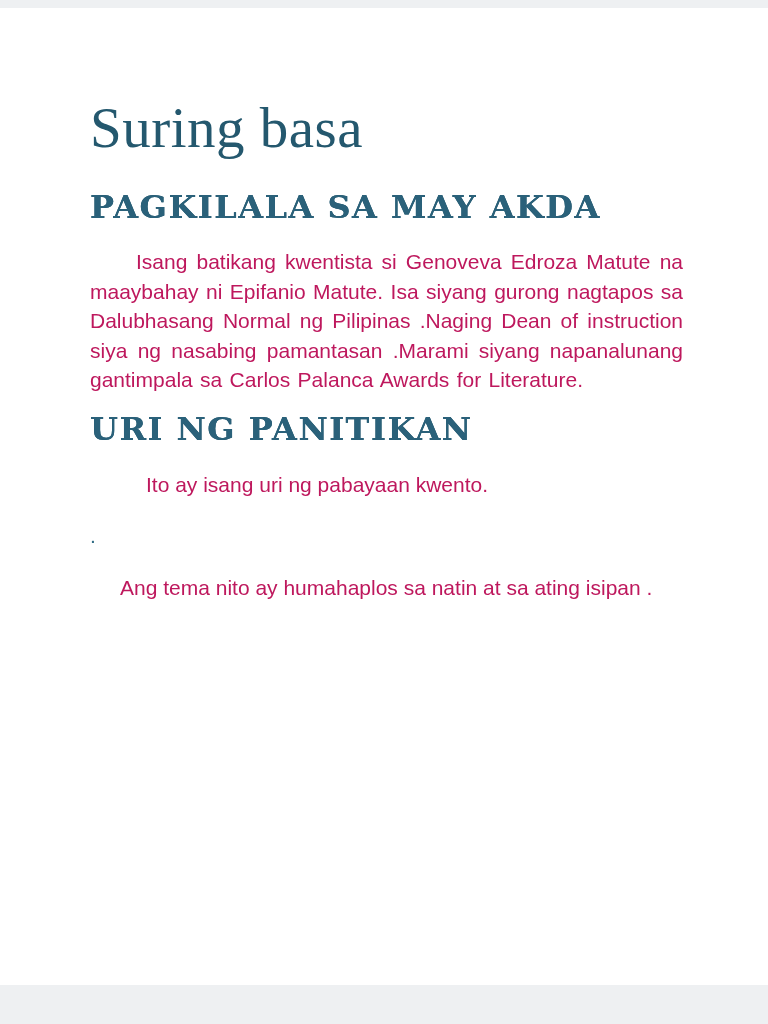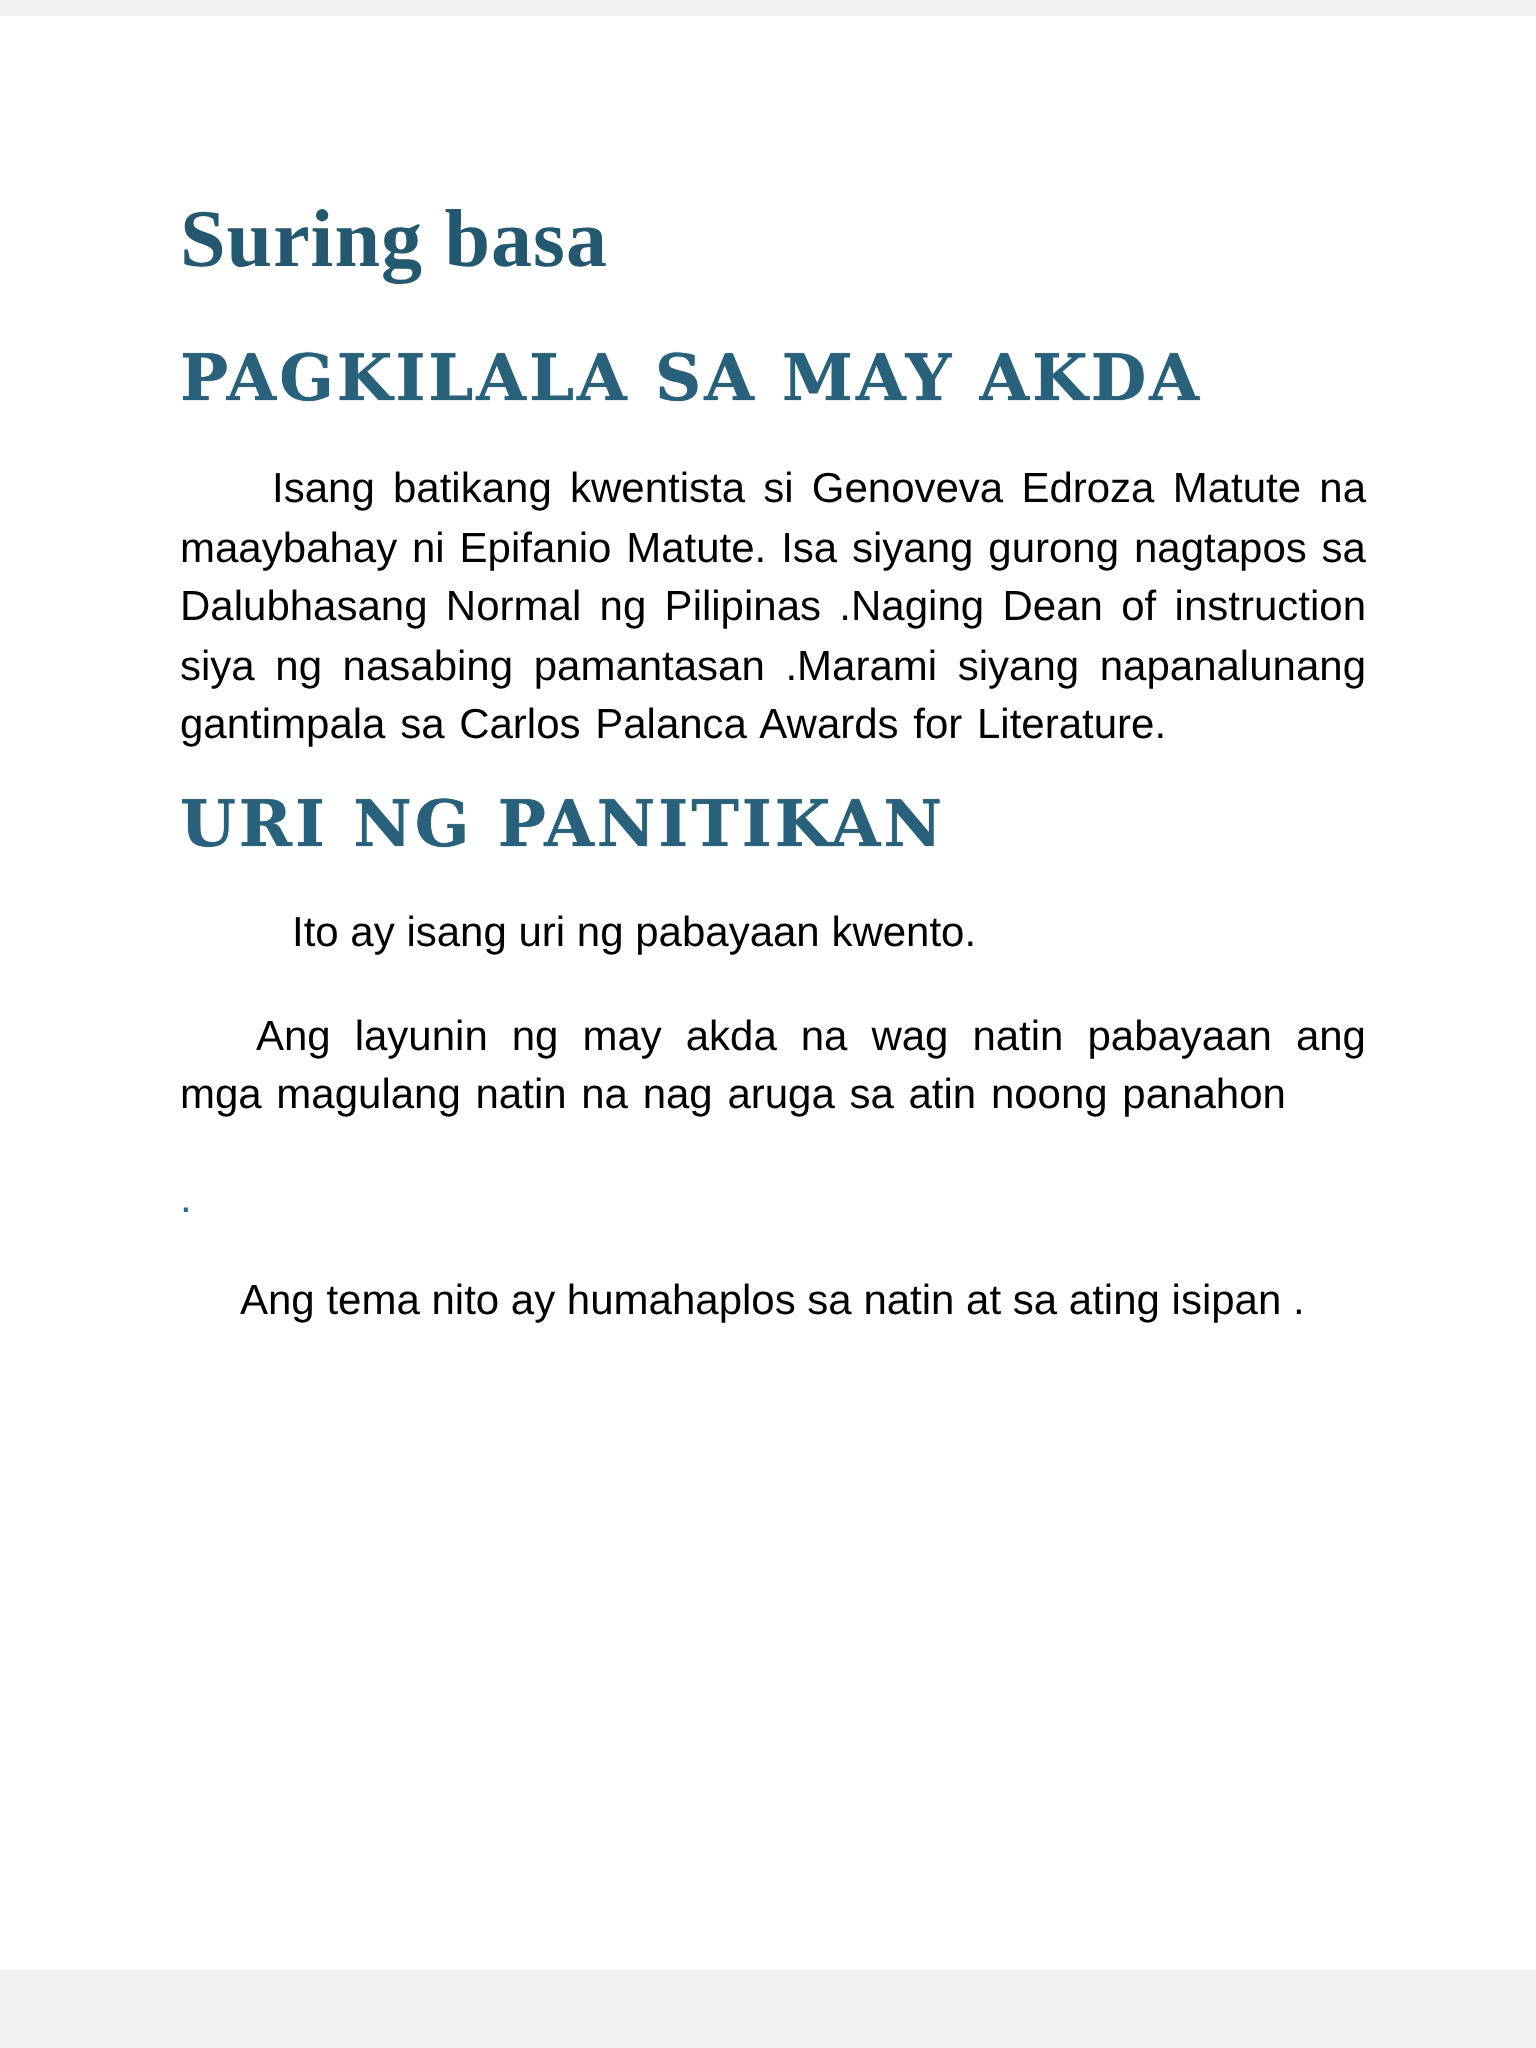--- a/index.html
+++ b/index.html
@@ -24,41 +24,41 @@
       top: 8px;
       left: 0;
       width: 768px;
       background: #ffffff;
     }
     .content {
       padding: 0 85px 0 90px; 
     }
     .doc-title {
       font-family: "Liberation Serif", serif;
-      font-weight: 700;
-      font-size: 41px;
+      font-weight: 400;
+      font-size: 57px;
       line-height: 1.08;
       color: #24586e;
       margin: 89px 0 0 0;
       letter-spacing: 0.5px;
     }
     .section-heading {
       font-family: "DejaVu Serif", serif;
       font-weight: 700;
       font-size: 32px;
       line-height: 1.15;
       color: #2a617a;
       letter-spacing: 1.5px;
       margin: 30px 0 0 0;
       text-shadow: 0 0 0.5px #1d4f63;
     }
     .body-text {
       font-size: 21px;
       line-height: 29.5px;
-      color: #000000;
+      color: #be185d;
       margin: 22px 0 0 0;
     }
     .justified { text-align: justify; word-spacing: 1.5px; }
     .ind-a { text-indent: 46px; }
     .ind-b { text-indent: 56px; }
     .ind-c { text-indent: 38px; }
     .ind-d { text-indent: 30px; }
     .stray-dot {
       font-size: 21px;
       line-height: 29.5px;
@@ -77,21 +77,20 @@
     <div class="content">
 
       <h1 class="doc-title">Suring basa</h1>
 
       <h2 class="section-heading">PAGKILALA SA MAY AKDA</h2>
       <p class="body-text justified ind-a">Isang batikang kwentista si Genoveva Edroza Matute na maaybahay ni Epifanio Matute. Isa siyang gurong nagtapos sa Dalubhasang Normal ng Pilipinas .Naging Dean of instruction siya ng nasabing pamantasan .Marami siyang napanalunang gantimpala sa Carlos Palanca Awards for Literature.</p>
 
       <h2 class="section-heading sp-h">URI NG PANITIKAN</h2>
       <p class="body-text ind-b">Ito ay isang uri ng pabayaan kwento.</p>
 
-      <p class="body-text justified ind-c">Ang layunin ng may akda na wag natin pabayaan ang mga magulang natin na nag aruga sa atin noong panahon</p>
       <p class="stray-dot">.</p>
 
       <p class="body-text ind-d">Ang tema nito ay humahaplos sa natin at sa ating isipan .</p>
 
     </div>
   </div>
 
   <div class="band bottom"></div>
 </div>
 

